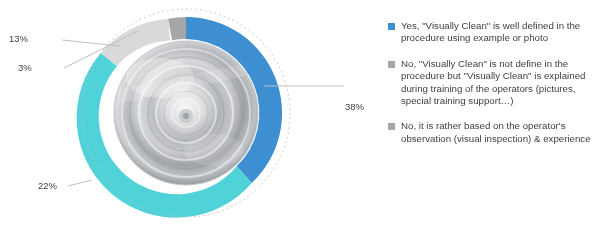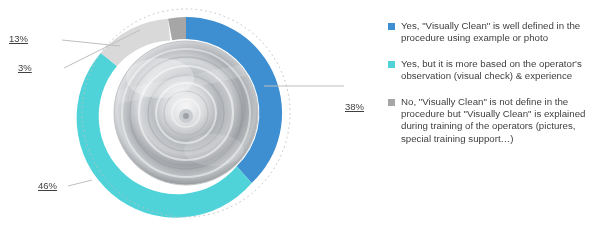--- a/index.html
+++ b/index.html
@@ -29,21 +29,20 @@
   #donut-svg {
     position: absolute;
     left: 0;
     top: 0;
   }
   .pct-label {
     position: absolute;
     font-size: 9.5px;
     color: #3f3f3f;
     white-space: nowrap;
-    text-decoration: underline;
   }
   #pct-0 { left: 345px; top: 78px; margin-top: 23px; }
   #pct-1 { left: 38px;  top: 180px; }
   #pct-2 { left: 9px;   top: 33px; }
   #pct-3 { left: 18px;  top: 62px; }
 
   
   #legend {
     position: absolute;
     left: 388px;
@@ -142,33 +141,33 @@
 
       <circle cx="186" cy="113" r="104" fill="none" stroke="#bfbfbf" stroke-width="1" stroke-dasharray="1.6 3.2"></circle>
 
       <line x1="264" y1="86" x2="344" y2="86" stroke="#bfbfbf" stroke-width="1"></line>
       <line x1="92" y1="180" x2="68" y2="186" stroke="#bfbfbf" stroke-width="1"></line>
       <line x1="120" y1="46" x2="62" y2="40" stroke="#bfbfbf" stroke-width="1"></line>
       <line x1="140" y1="30" x2="64" y2="68" stroke="#bfbfbf" stroke-width="1"></line>
     </svg>
 
     <div class="pct-label" id="pct-0">38%</div>
-    <div class="pct-label" id="pct-1">46%</div>
+    <div class="pct-label" id="pct-1">22%</div>
     <div class="pct-label" id="pct-2">13%</div>
     <div class="pct-label" id="pct-3">3%</div>
   </div>
 
   <div id="legend">
     <div class="legend-item">
       <span class="legend-swatch" style="background:#3d8fd1"></span>
       <span class="legend-text">Yes, "Visually Clean" is well defined in the procedure using example or photo</span>
     </div>
     <div class="legend-item">
-      <span class="legend-swatch" style="background:#4fd3d9"></span>
-      <span class="legend-text">Yes, but it is more based on the operator's observation (visual check) &amp; experience</span>
+      <span class="legend-swatch" style="background:#a6a6a6"></span>
+      <span class="legend-text">No, "Visually Clean" is not define in the procedure but "Visually Clean" is explained during training of the operators (pictures, special training support…)</span>
     </div>
     <div class="legend-item">
       <span class="legend-swatch" style="background:#a6a6a6"></span>
-      <span class="legend-text">No, "Visually Clean" is not define in the procedure but "Visually Clean" is explained during training of the operators (pictures, special training support…)</span>
+      <span class="legend-text">No, it is rather based on the operator's observation (visual inspection) &amp; experience</span>
     </div>
   </div>
 
 </div>
 
 </body></html>

